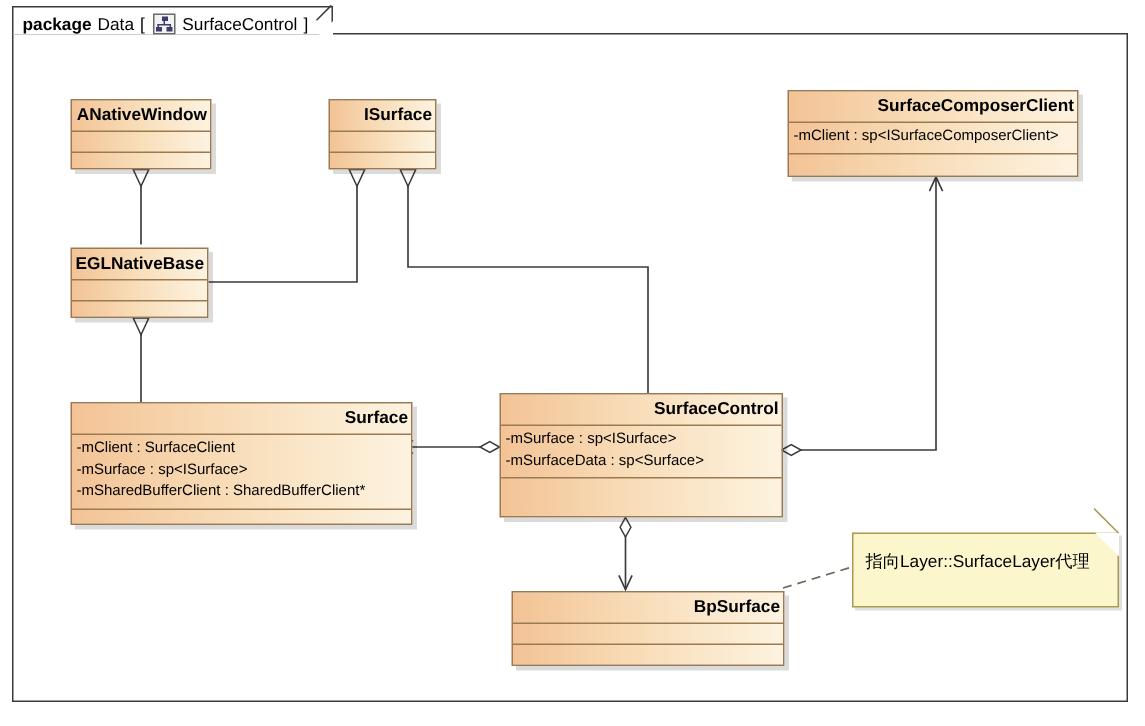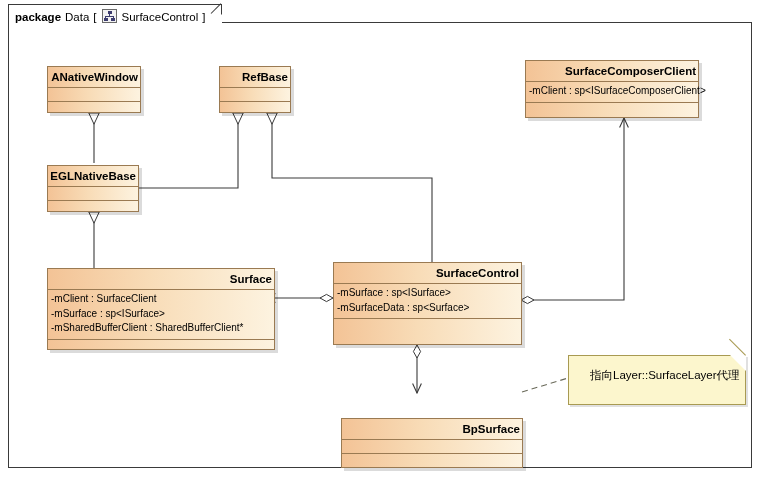--- a/index.html
+++ b/index.html
@@ -153,21 +153,21 @@
   .note .fold-edge {
     position: absolute;
     right: -1px;
     top: -1px;
     width: 23px;
     height: 1px;
     background: #a89a52;
     transform: rotate(45deg);
     transform-origin: right top;
   }
-  .note-text { white-space: nowrap; margin-left: 13px; }
+  .note-text { white-space: nowrap; }
 </style>
 </head>
 <body>
 
 <div id="stage">
 
   <div class="pkg-frame"></div>
 
   <div class="pkg-tab">
     <span class="pkg-kw">package</span>
@@ -241,32 +241,32 @@
     </g>
   </svg>
 
   <div class="cls" style="left:47px; top:66px; width:94px; height:47px;">
     <div class="title">ANativeWindow</div>
     <div class="attrs empty"></div>
     <div class="ops"></div>
   </div>
 
   <div class="cls" style="left:219px; top:66px; width:72px; height:47px;">
-    <div class="title">RefBase</div>
+    <div class="title">ISurface</div>
     <div class="attrs empty"></div>
     <div class="ops"></div>
   </div>
 
   <div class="cls" style="left:47px; top:165px; width:92px; height:47px;">
     <div class="title">EGLNativeBase</div>
     <div class="attrs empty"></div>
     <div class="ops"></div>
   </div>
 
-  <div class="cls" style="left:525px; top:60px; width:174px; height:58px;">
+  <div class="cls" style="left:525px; top:60px; width:194px; height:58px;">
     <div class="title">SurfaceComposerClient</div>
     <div class="attrs">
       <div class="attr">-mClient : sp&lt;ISurfaceComposerClient&gt;</div>
     </div>
     <div class="ops"></div>
   </div>
 
   <div class="cls" style="left:47px; top:268px; width:228px; height:82px;">
     <div class="title">Surface</div>
     <div class="attrs">
@@ -279,21 +279,21 @@
 
   <div class="cls" style="left:333px; top:262px; width:189px; height:83px;">
     <div class="title">SurfaceControl</div>
     <div class="attrs">
       <div class="attr">-mSurface : sp&lt;ISurface&gt;</div>
       <div class="attr">-mSurfaceData : sp&lt;Surface&gt;</div>
     </div>
     <div class="ops"></div>
   </div>
 
-  <div class="cls" style="left:341px; top:394px; width:182px; height:50px;margin-top:24px;">
+  <div class="cls" style="left:341px; top:394px; width:182px; height:50px;">
     <div class="title">BpSurface</div>
     <div class="attrs empty"></div>
     <div class="ops"></div>
   </div>
 
   <div class="note" style="left:568px; top:355px; width:178px; height:50px;">
     <span class="fold"></span>
     <span class="fold-edge"></span>
     <div class="note-text">指向Layer::SurfaceLayer代理</div>
   </div>

